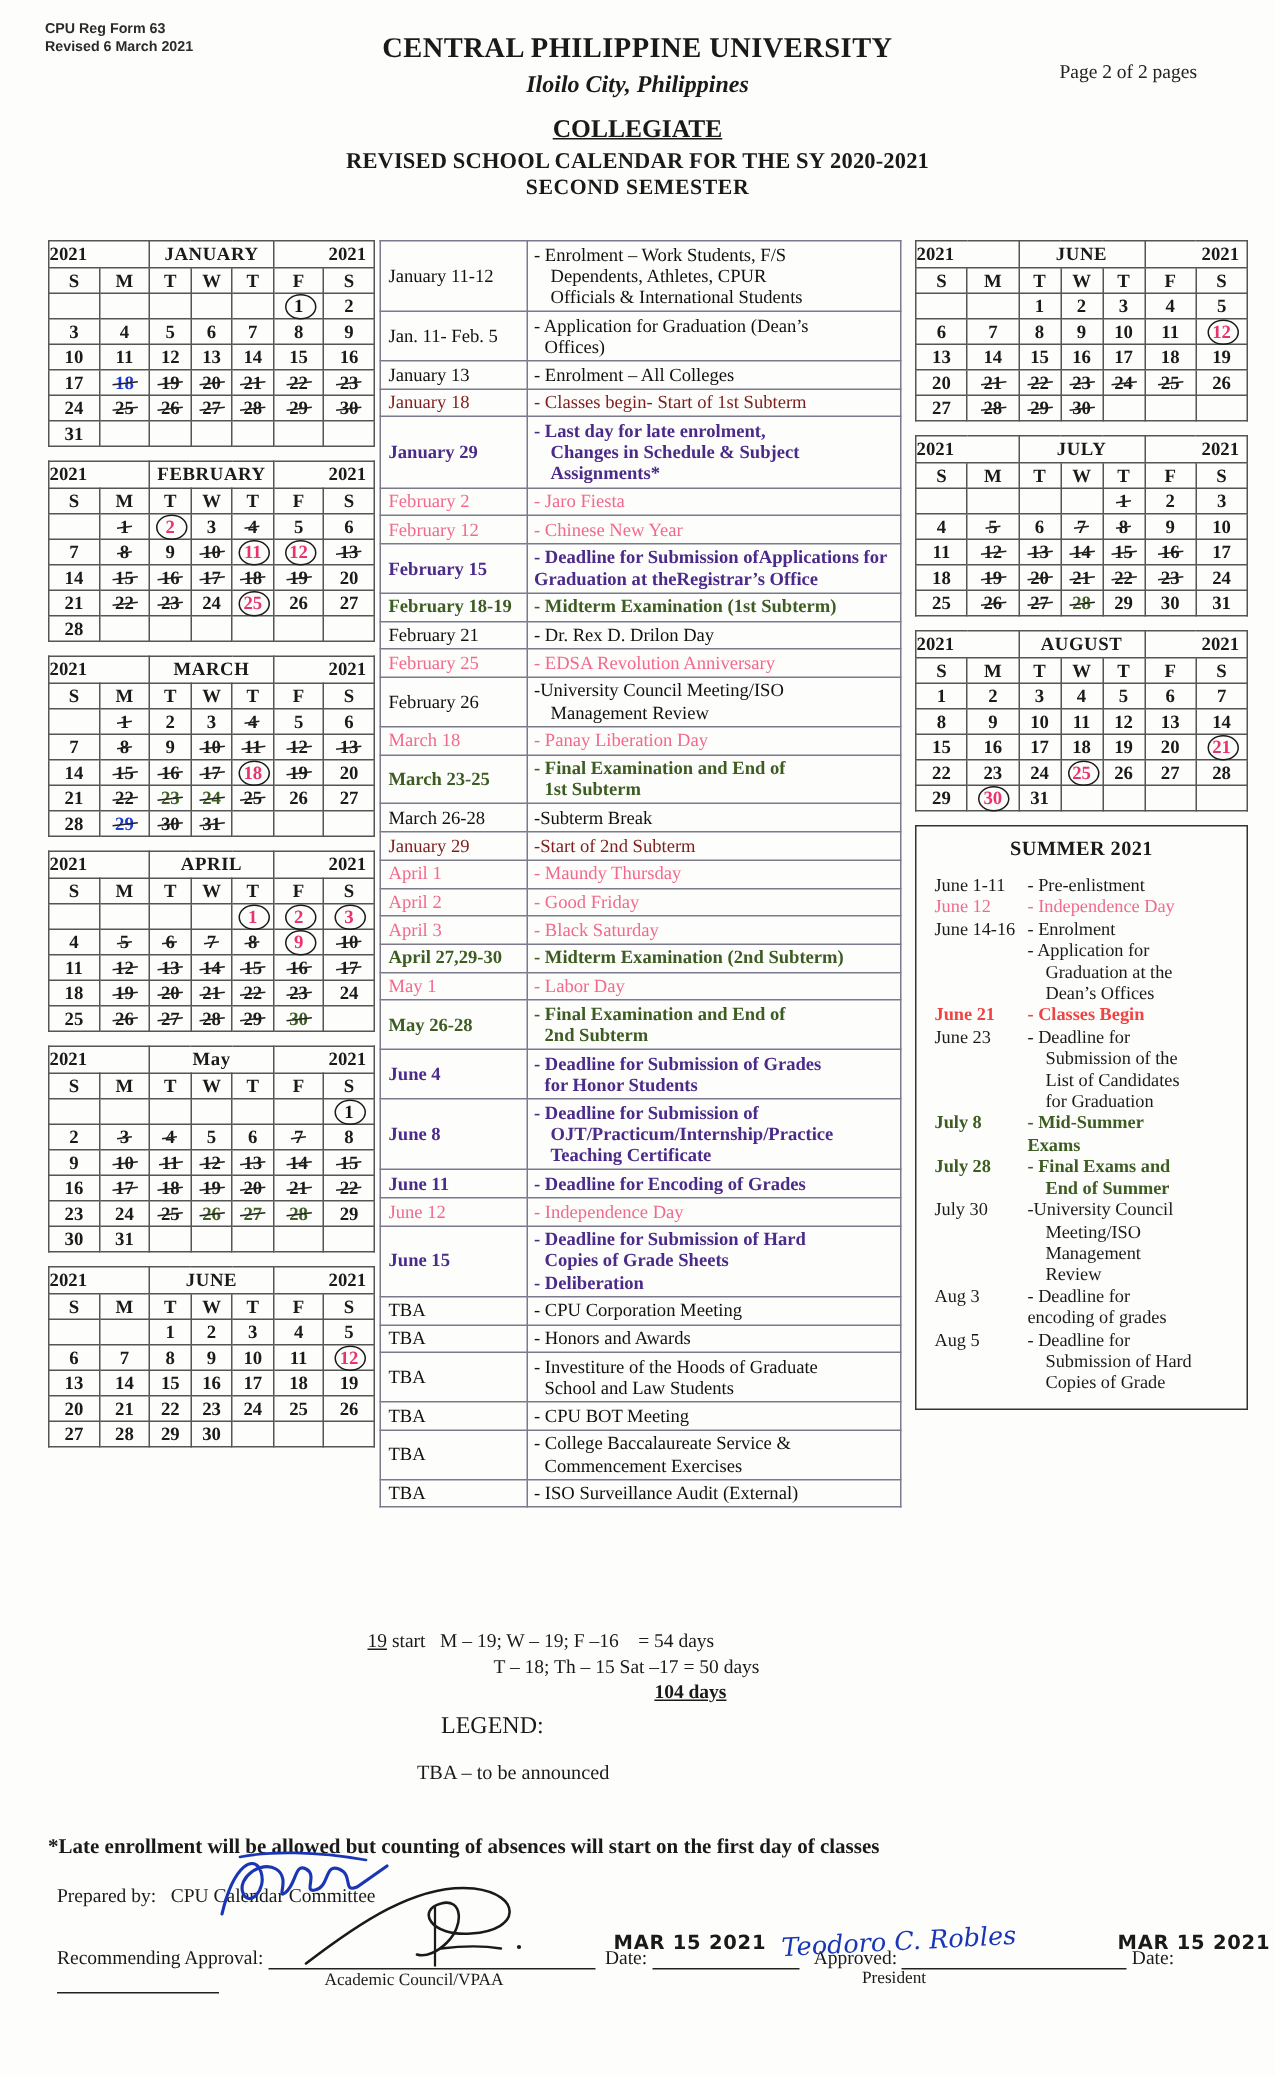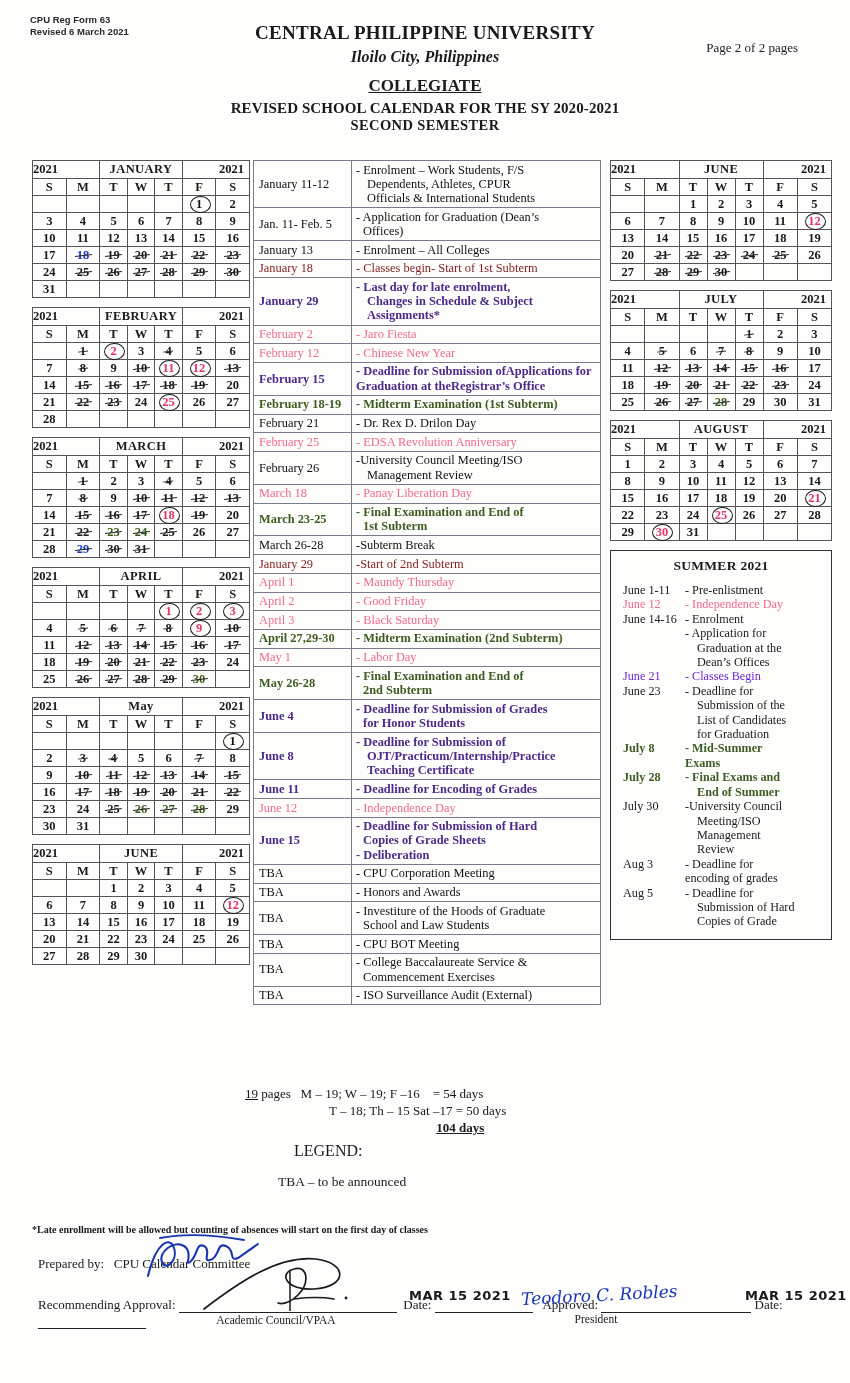--- a/index.html
+++ b/index.html
@@ -91,34 +91,34 @@
   
   .summer {
     border: 1.6px solid #333; padding: 7px 6px 10px 6px; margin-top: 9px;
   }
   .summer h3 { margin:0 0 9px 0; text-align:center; font-size:13.5px;
       font-weight:bold; letter-spacing:.3px; }
   .srow { display:flex; font-size:12.2px; line-height:14.4px; }
   .srow .sd { width: 66px; flex:0 0 66px; padding-left:6px; }
   .srow .se { flex:1; padding-left:2px; }
   .srow.pink .sd, .srow.pink .se { color:#f2698e; }
-  .srow.blue .sd, .srow.blue .se { color:#6d28d9; font-weight:normal; }
+  .srow.blue .sd, .srow.blue .se { color:#ef4444; font-weight:bold; }
   .srow.green .sd, .srow.green .se { color:#3d5c22; font-weight:bold; }
   .sub { padding-left: 12px; }
 
   
   .wkblock { position:absolute; left:245px; top:1085px; font-size:13px;
       line-height:17px; }
   .wkblock .u { text-decoration: underline; }
   .ln1 { white-space:pre; }
   .tot { text-align:right; padding-right:22px; font-weight:bold;
       text-decoration:underline; }
   .legend { position:absolute; left:294px; top:1142px; font-size:16px; }
   .legend2 { position:absolute; left:278px; top:1174px; font-size:13.5px; }
-  .note { position:absolute; left:32px; top:1224px; font-size:10px;
+  .note { position:absolute; left:32px; top:1224px; font-size:14px;
       font-weight:bold; }
   .prep { position:absolute; left:38px; top:1256px; font-size:13px; }
   .rec  { position:absolute; left:38px; top:1297px; font-size:13px; }
   .sigline { display:inline-block; border-bottom:1.2px solid #222;
       height:14px; vertical-align:bottom; }
   .caption { position:absolute; font-size:11.5px; }
 
   .sigink { color:#1b36b5; font-family:"DejaVu Serif", serif; font-style:italic; }
   .stamp { font-family:"DejaVu Sans", sans-serif; font-weight:bold;
       font-size:13px; letter-spacing:.5px; }
@@ -950,21 +950,21 @@
                 <div class="sub">Submission of Hard</div>
                 <div class="sub">Copies of Grade</div>
               </div>
             </div>
           </div>
       </div>
     </div>
   </div>
 
   <div class="wkblock">
-    <div class="ln1"><span class="u">19</span> <span>pages</span> &nbsp;&nbsp;<span>M – 19; W – 19; F –16    = 54 days</span></div>
+    <div class="ln1"><span class="u">19</span> <span>start</span> &nbsp;&nbsp;<span>M – 19; W – 19; F –16    = 54 days</span></div>
     <div class="ln1" style="padding-left:84px"><span>T – 18; Th – 15 Sat –17 = 50 days</span></div>
     <div class="tot">104 days</div>
   </div>
 
   <div class="legend">LEGEND:</div>
   <div class="legend2">TBA – to be announced</div>
   <div class="note">*Late enrollment will be allowed but counting of absences will start on the first day of classes</div>
 
   <div class="prep">
     <span>Prepared by:</span>

